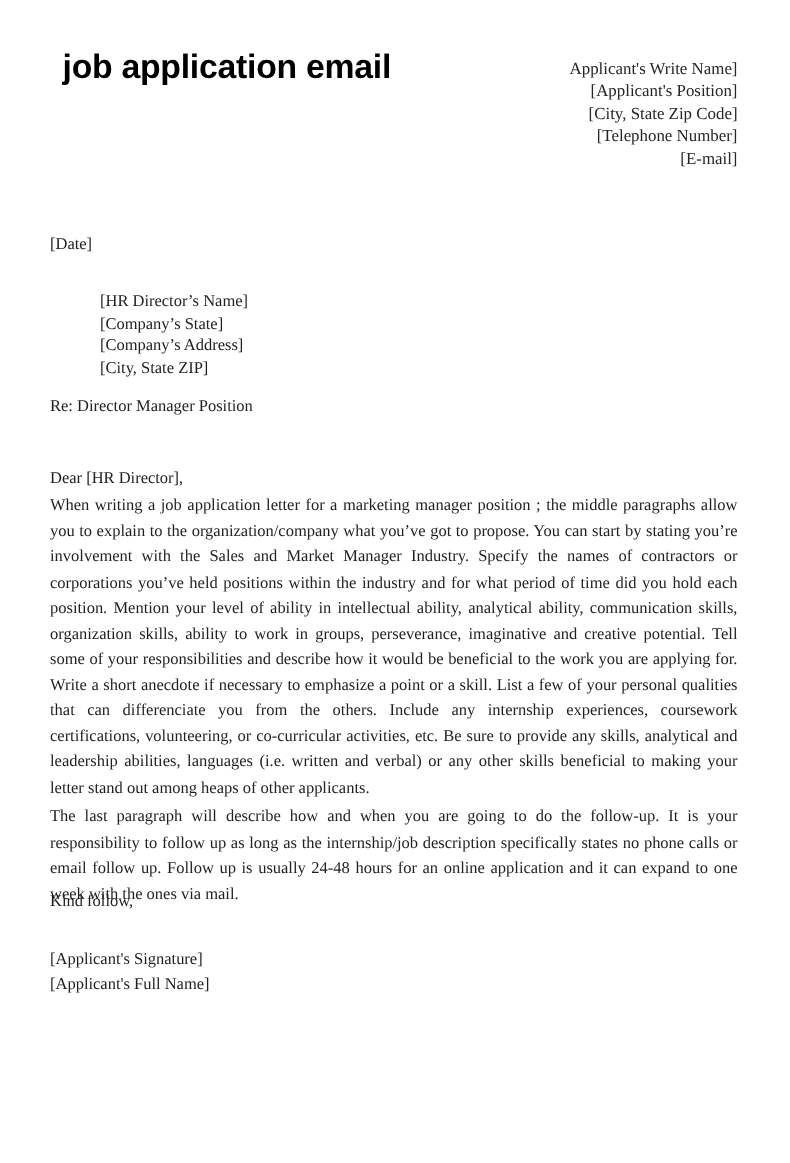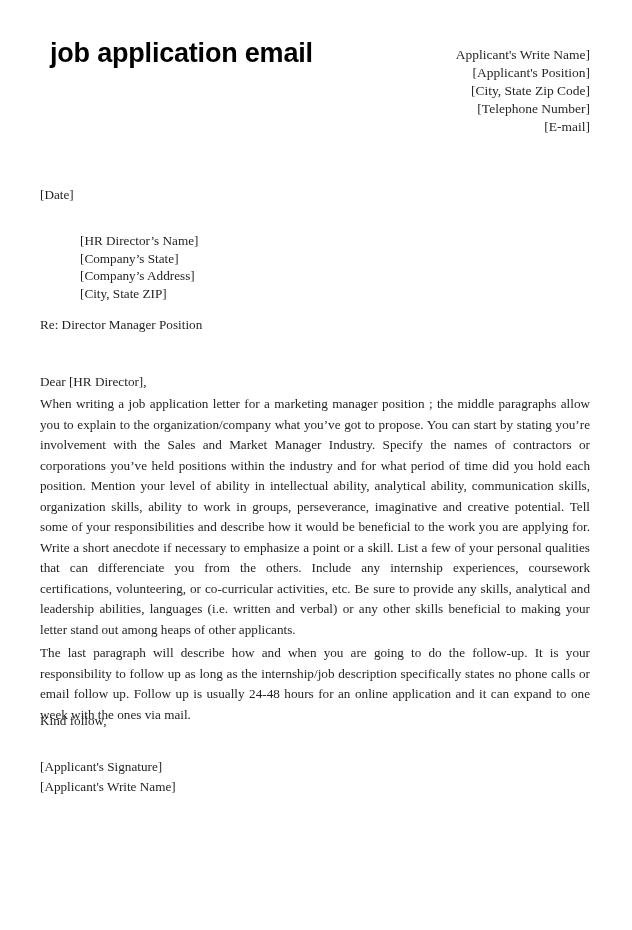--- a/index.html
+++ b/index.html
@@ -168,16 +168,16 @@
     <div class="salutation-line">Dear [HR Director],</div>
 
     <p class="para para-main">When writing a job application letter for a marketing manager position ; the middle paragraphs allow you to explain to the organization/company what you’ve got to propose. You can start by stating you’re involvement with the Sales and Market Manager Industry. Specify the names of contractors or corporations you’ve held positions within the industry and for what period of time did you hold each position. Mention your level of ability in intellectual ability, analytical ability, communication skills, organization skills, ability to work in groups, perseverance, imaginative and creative potential. Tell some of your responsibilities and describe how it would be beneficial to the work you are applying for. Write a short anecdote if necessary to emphasize a point or a skill. List a few of your personal qualities that can differenciate you from the others. Include any internship experiences, coursework certifications,  volunteering, or co-curricular activities, etc. Be sure to provide any skills, analytical and leadership abilities, languages (i.e. written and verbal) or any other skills beneficial to making your letter stand out among heaps of other applicants.</p>
 
     <p class="para para-followup">The last paragraph will describe how and when you are going to do the follow-up. It is your responsibility to follow up as long as  the internship/job description specifically states no phone calls or email follow up. Follow up is usually 24-48 hours for an online application and it can expand to one week with the ones via mail.</p>
 
     <div class="closing-line">Kind follow,</div>
 
     <div class="signature-line">[Applicant's Signature]</div>
 
-    <div class="sender-name-line">[Applicant's Write Name]</div>
+    <div class="sender-name-line">[Applicant's Full Name]</div>
 
   </div>
 </div>
 
 </body></html>

